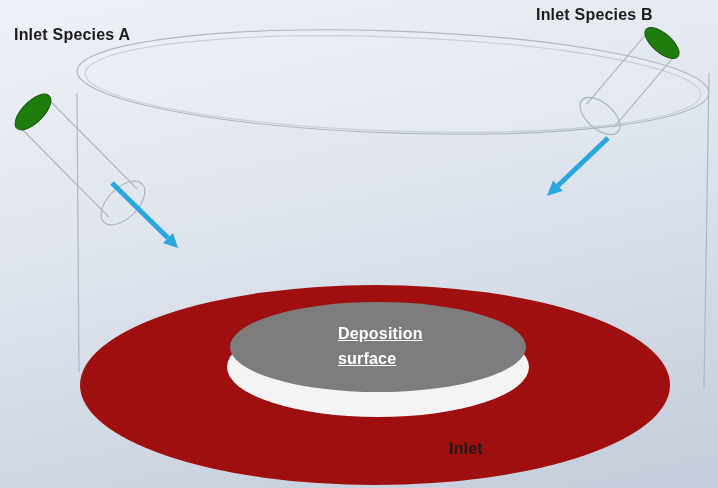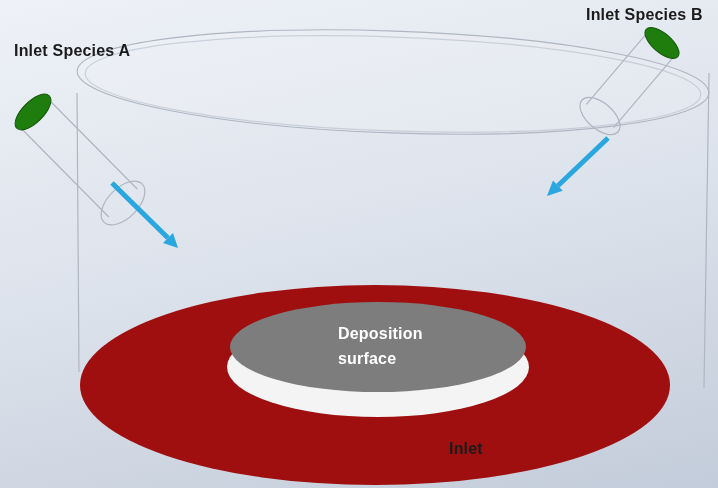--- a/index.html
+++ b/index.html
@@ -47,20 +47,21 @@
     font-weight: 700;
     font-size: 16px;
     color: var(--label_text, #1b1b1b);
     letter-spacing: 0.2px;
     white-space: nowrap;
   }
   .label-dep {
     color: var(--deposition_text, #ffffff);
     line-height: 25px;
     white-space: normal;
+    text-decoration: underline;
   }
   .label-dep span { display: block; }
 </style>
 </head>
 <body>
 
 <div class="stage">
 
   <svg class="geometry" width="718" height="488" viewBox="0 0 718 488" xmlns="http://www.w3.org/2000/svg">
 
@@ -83,23 +84,23 @@
     <line class="wire" x1="648.4" y1="31.3" x2="586.4" y2="104.3"></line>
     <ellipse class="wire" cx="600" cy="116" rx="13" ry="24" transform="rotate(131 600 116)"></ellipse>
     <ellipse class="cap-stroke" cx="662" cy="43" rx="9.5" ry="21" transform="rotate(131 662 43)" fill="#1f7d0d"></ellipse>
 
     <line class="arrow-line" x1="112" y1="183" x2="168" y2="238"></line>
     <polygon points="178,248 163,243 173,233" fill="#2aa7df"></polygon>
     <line class="arrow-line" x1="608" y1="138" x2="557.9" y2="185.7"></line>
     <polygon points="547,196 553,180.6 562.7,190.8" fill="#2aa7df"></polygon>
   </svg>
 
-  <div class="label" style="left:14px; top:42px;">Inlet Species A</div>
+  <div class="label" style="left:14px; top:26px;">Inlet Species A</div>
 
-  <div class="label" style="left:586px; top:6px;">Inlet Species B</div>
+  <div class="label" style="left:536px; top:6px;">Inlet Species B</div>
 
   <div class="label label-dep" style="left:338px; top:321px;">
     <span>Deposition</span>
     <span>surface</span>
   </div>
 
   <div class="label" style="left:449px; top:440px;">Inlet</div>
 
 </div>
 

